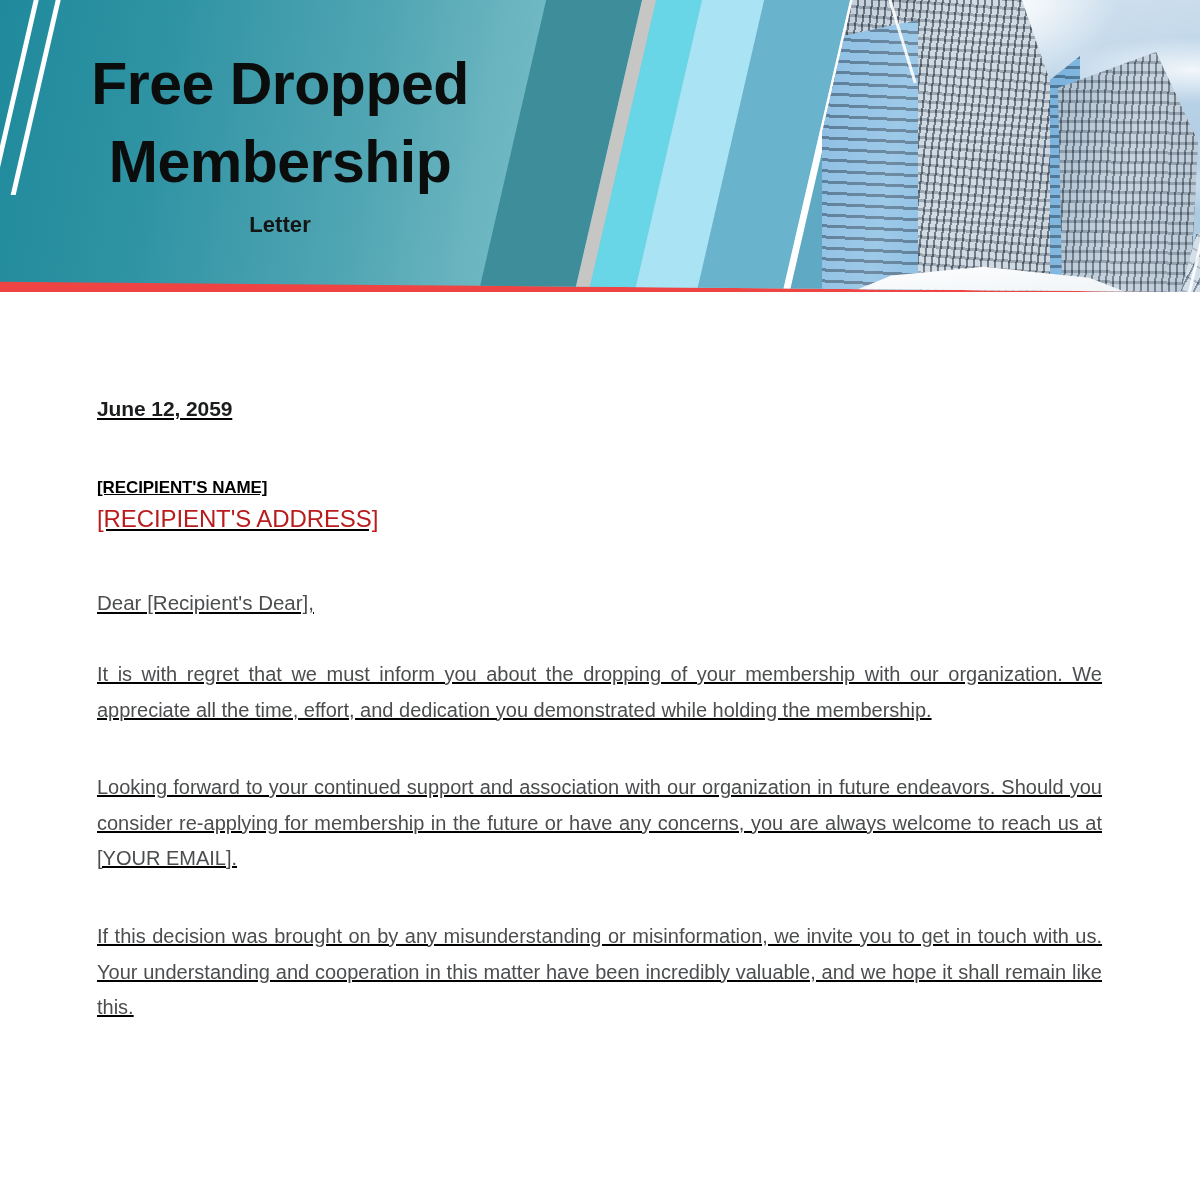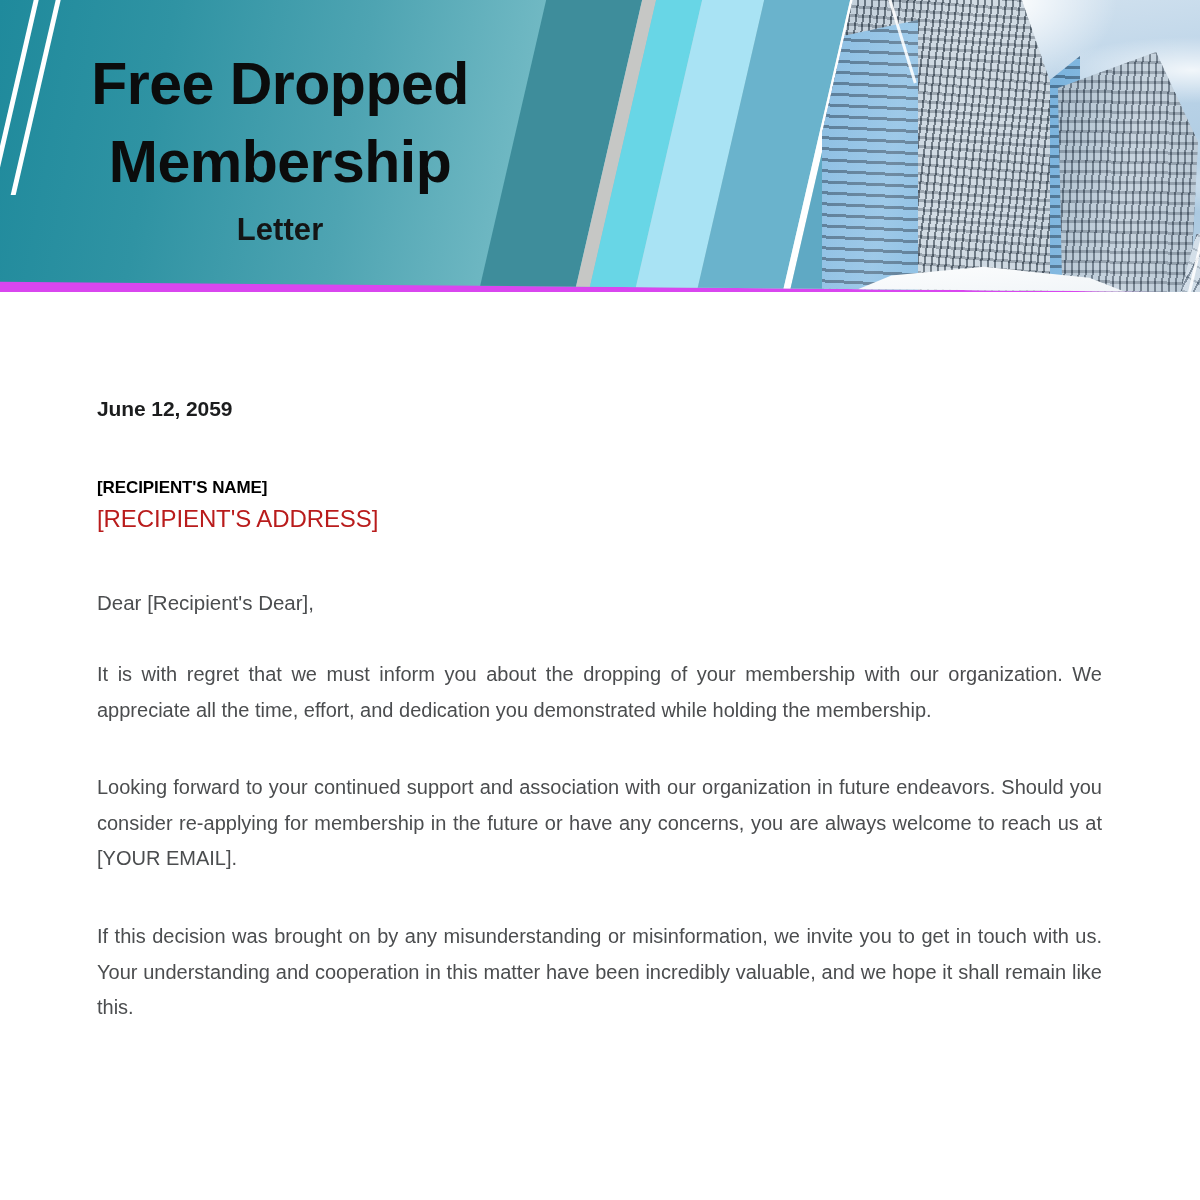--- a/index.html
+++ b/index.html
@@ -14,21 +14,21 @@
     overflow: hidden;
     position: relative;
   }
 
   
   .banner {
     position: relative;
     width: 1200px;
     height: 292px;
     overflow: hidden;
-    background: #d946ef;
+    background: #ef4444;
   }
 
   
   .banner-art {
     position: absolute;
     inset: 0;
     -webkit-clip-path: polygon(0 0, 100% 0, 100% 100%, 0 96.5%);
     clip-path: polygon(0 0, 100% 0, 100% 100%, 0 96.5%);
     overflow: hidden;
   }
@@ -224,39 +224,40 @@
     font-size: 59px;
     font-weight: bold;
     line-height: 1.32;
     color: #0b0c0c;
     letter-spacing: -0.5px;
     margin: 0;
     text-align: center;
   }
   .doc-subtitle {
     margin: 10px 0 0 0;
-    font-size: 31px;
+    font-size: 22px;
     font-weight: bold;
     color: #141515;
     text-align: center;
     letter-spacing: 0.1px;
   }
 
   
   .letter {
     position: absolute;
     top: 292px;
     left: 0;
     width: 1200px;
     padding: 0;
   }
   .letter-inner {
     margin: 0 98px 12px 97px;
     padding-top: 105px;
     width: 1005px;
+    text-decoration: underline;
   }
   .date {
     font-size: 21px;
     font-weight: bold;
     color: #1c1d1e;
     margin: 0;
     letter-spacing: -0.1px;
   }
   .recipient-block {
     margin-top: 57px;

